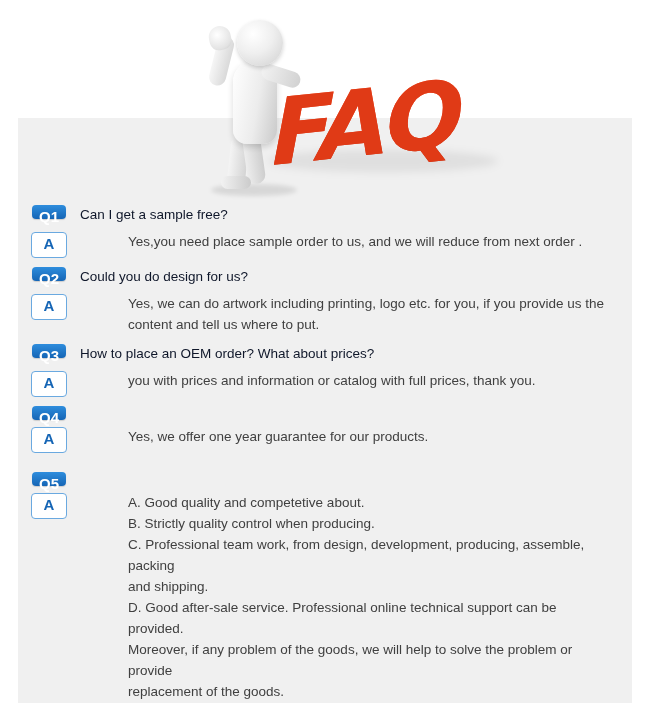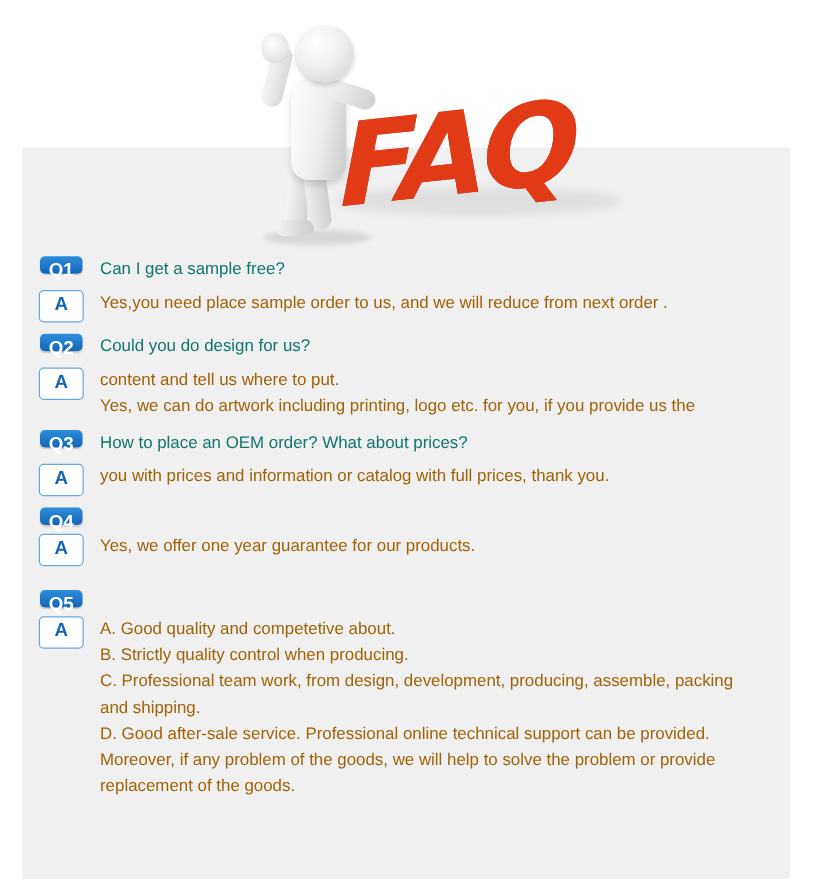--- a/index.html
+++ b/index.html
@@ -232,22 +232,22 @@
     text-align: center;
   }
 
   .text {
     flex: 1 1 auto;
     padding-right: 20px;
     font-size: 13.5px;
     line-height: 21px;
     color: #3b3b3b;
   }
-  .text.qtext { color: #0f766e; }
-  .text.atext { color: #a16207; }
+  .text.qtext { color: #0f172a; }
+  .text.atext { color: #404040; margin-left: 48px; }
   .text .line { display: block; }
 
   .spacer-lg { height: 10px; }
 </style>
 </head>
 <body>
 
 <div id="page">
 
   <div class="grey-panel"></div>
@@ -294,22 +294,22 @@
       </div>
       <div class="text qtext">
         <span class="line">Could you do design for us?</span>
       </div>
     </div>
     <div class="row a">
       <div class="badge-wrap">
         <div class="badge-a">A</div>
       </div>
       <div class="text atext">
+        <span class="line">Yes, we can do artwork including printing, logo etc. for you, if you provide us the</span>
         <span class="line">content and tell us where to put.</span>
-        <span class="line">Yes, we can do artwork including printing, logo etc. for you, if you provide us the</span>
       </div>
     </div>
 
     <div class="row q">
       <div class="badge-wrap">
         <div class="badge-q">Q3</div>
       </div>
       <div class="text qtext">
         <span class="line">How to place an OEM order? What about prices?</span>
       </div>

